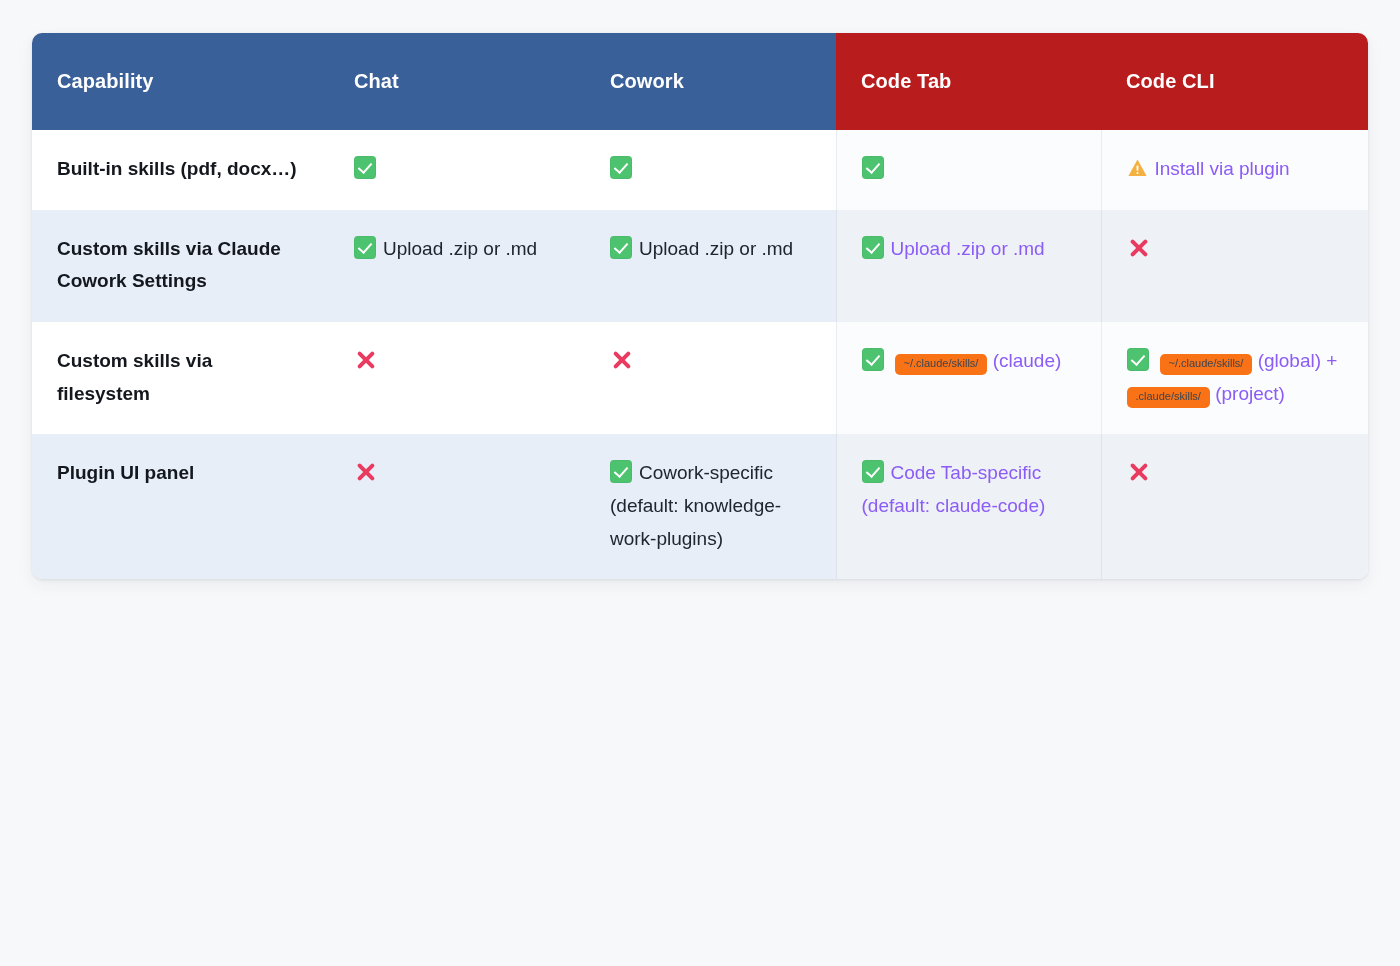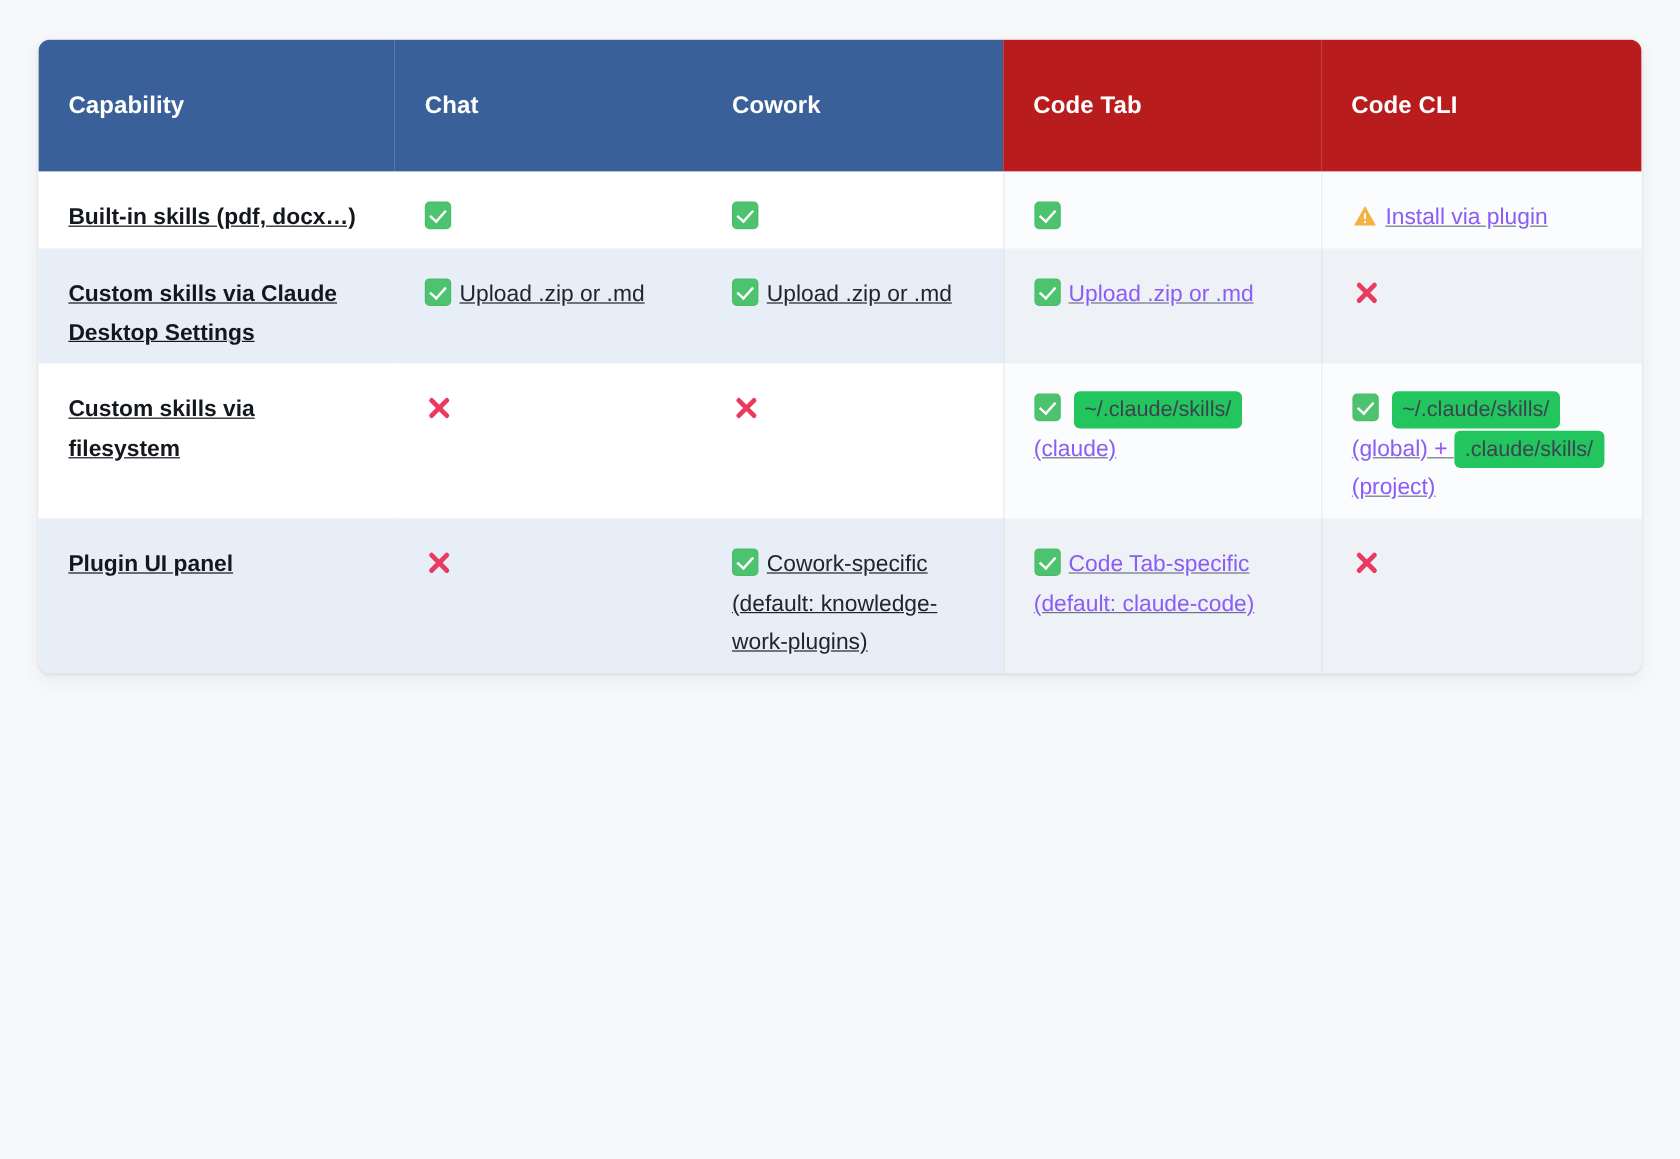--- a/index.html
+++ b/index.html
@@ -31,39 +31,38 @@
     border-collapse: collapse;
     table-layout: fixed;
   }
   col.c-cap  { width: 297px; }
   col.c-chat { width: 256px; }
   col.c-cow  { width: 251px; }
   col.c-tab  { width: 265px; }
   col.c-cli  { width: 267px; }
 
   thead th {
-    height: 110px;
+    height: 97px;
     text-align: left;
     vertical-align: middle;
     color: #ffffff;
     font-size: 20px;
     font-weight: 700;
     letter-spacing: .1px;
     padding: 0 0 0 25px;
   }
   thead th.dark  { background: #3a6099; }
   thead th.light { background: #b91c1c; }
 
   tbody td {
     vertical-align: top;
-    padding: 23px 22px 8px 25px;
+    padding: 23px 22px 24px 25px;
     font-size: 19px;
     line-height: 1.72;
     color: #20262e;
-    text-decoration: underline;
   }
   tbody tr.alt td.base  { background: #e7eef8; }
   tbody tr.alt td.codec { background: #eef1f6; }
   tbody tr.plain td.base  { background: #ffffff; }
   tbody tr.plain td.codec { background: #fbfcfd; }
 
   td.cap {
     font-weight: 700;
     color: #14181e;
     padding-left: 25px;
@@ -125,26 +124,26 @@
     width: 21px;
     height: 20px;
     position: relative;
     vertical-align: -3px;
     margin-right: 7px;
   }
   .warn svg { display: block; }
 
   code.chip {
     display: inline-block;
-    background: #22c55e;
+    background: #f97316;
     color: #3c4450;
     border-radius: 5px;
     padding: 2px 9px 3px;
     font-family: "Liberation Sans", sans-serif;
-    font-size: 18px;
+    font-size: 11px;
     line-height: 1.45;
     white-space: nowrap;
   }
   .sp { display: inline-block; width: 4px; }
 </style>
 </head>
 <body>
 
 <div class="page">
   <div class="card">
@@ -171,21 +170,21 @@
             <td class="base"><span class="chk"></span></td>
             <td class="base"><span class="chk"></span></td>
             <td class="codec"><span class="chk"></span></td>
             <td class="codec"><span class="warn"><svg width="21" height="20" viewBox="0 0 21 20">
                   <path d="M10.5 1.6 19.6 18H1.4z" fill="#f5b042"></path>
                   <rect x="9.6" y="7.4" width="1.8" height="5.4" rx=".9" fill="#fff"></rect>
                   <circle cx="10.5" cy="15.1" r="1" fill="#fff"></circle>
                 </svg></span><span class="cell-txt">Install via plugin</span></td>
           </tr>
           <tr class="alt">
-            <td class="cap base">Custom skills via Claude Desktop Settings</td>
+            <td class="cap base">Custom skills via Claude Cowork Settings</td>
             <td class="base"><span class="chk"></span><span class="cell-txt">Upload .zip or .md</span></td>
             <td class="base"><span class="chk"></span><span class="cell-txt">Upload .zip or .md</span></td>
             <td class="codec"><span class="chk"></span><span class="cell-txt">Upload .zip or .md</span></td>
             <td class="codec"><span class="xmark"></span></td>
           </tr>
           <tr class="plain">
             <td class="cap base">Custom skills via filesystem</td>
             <td class="base"><span class="xmark"></span></td>
             <td class="base"><span class="xmark"></span></td>
             <td class="codec"><span class="chk"></span><span class="sp"></span><code class="chip">~/.claude/skills/</code> <span class="cell-txt">(claude)</span></td>

